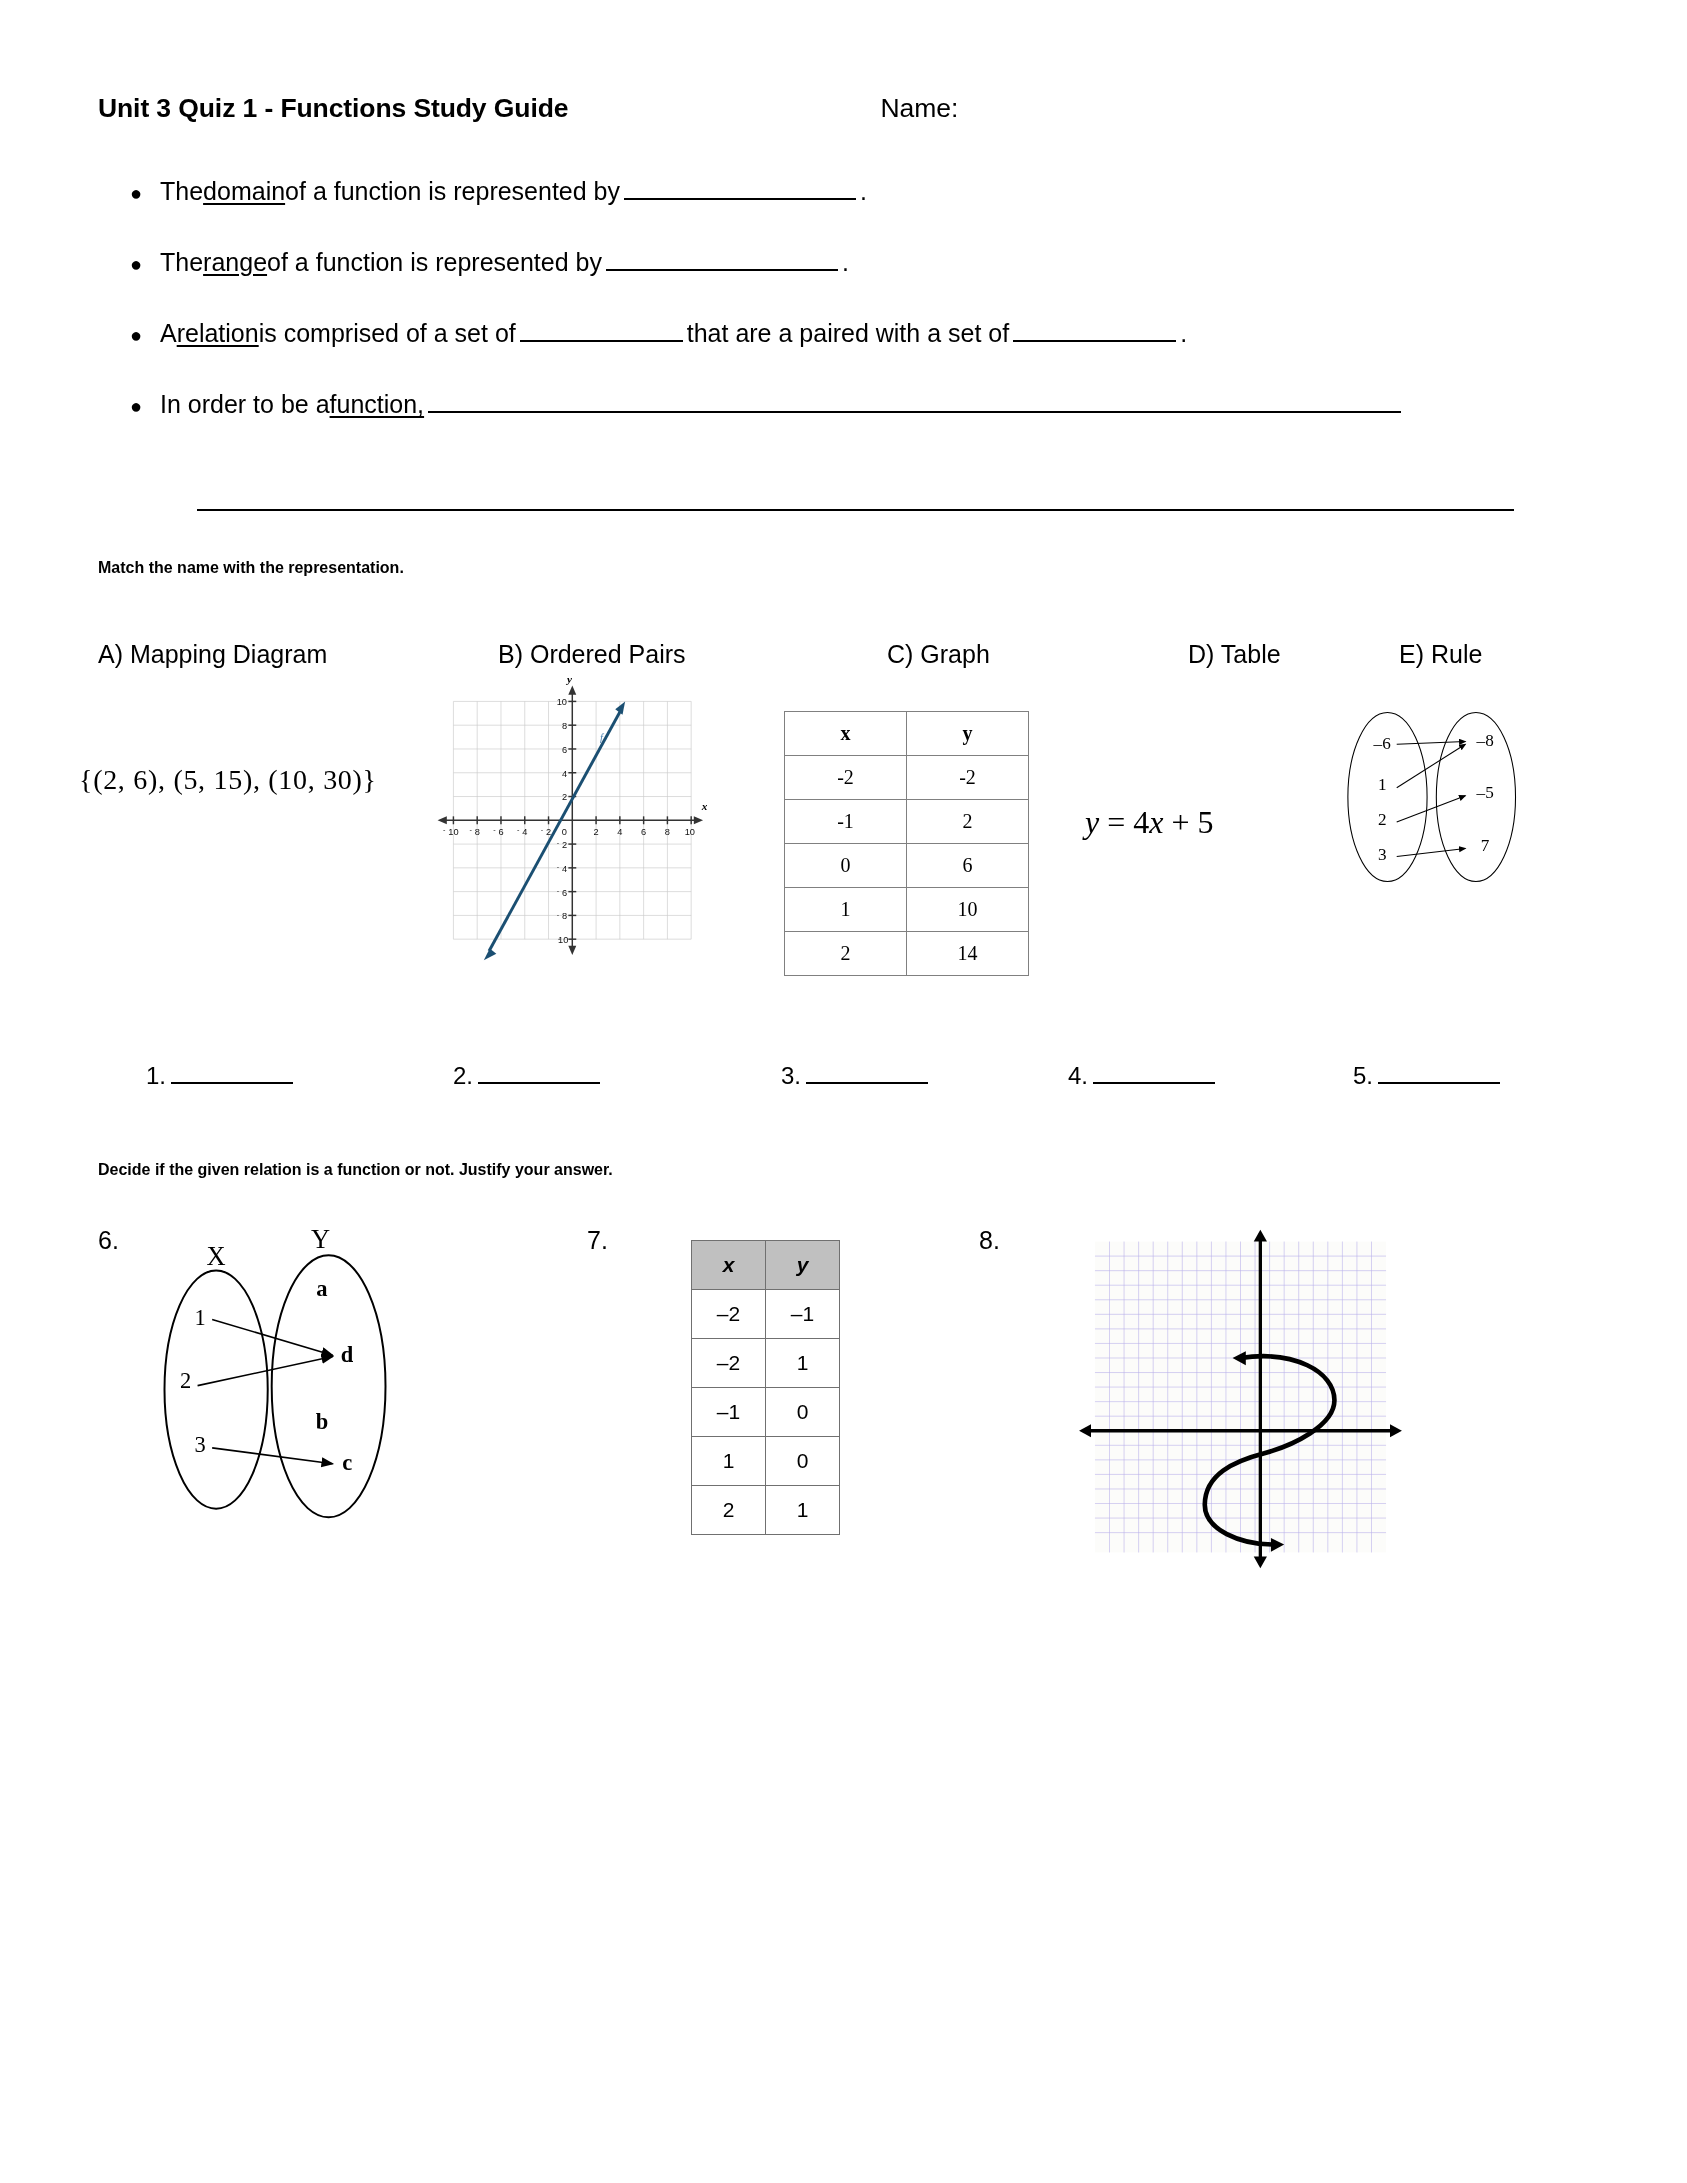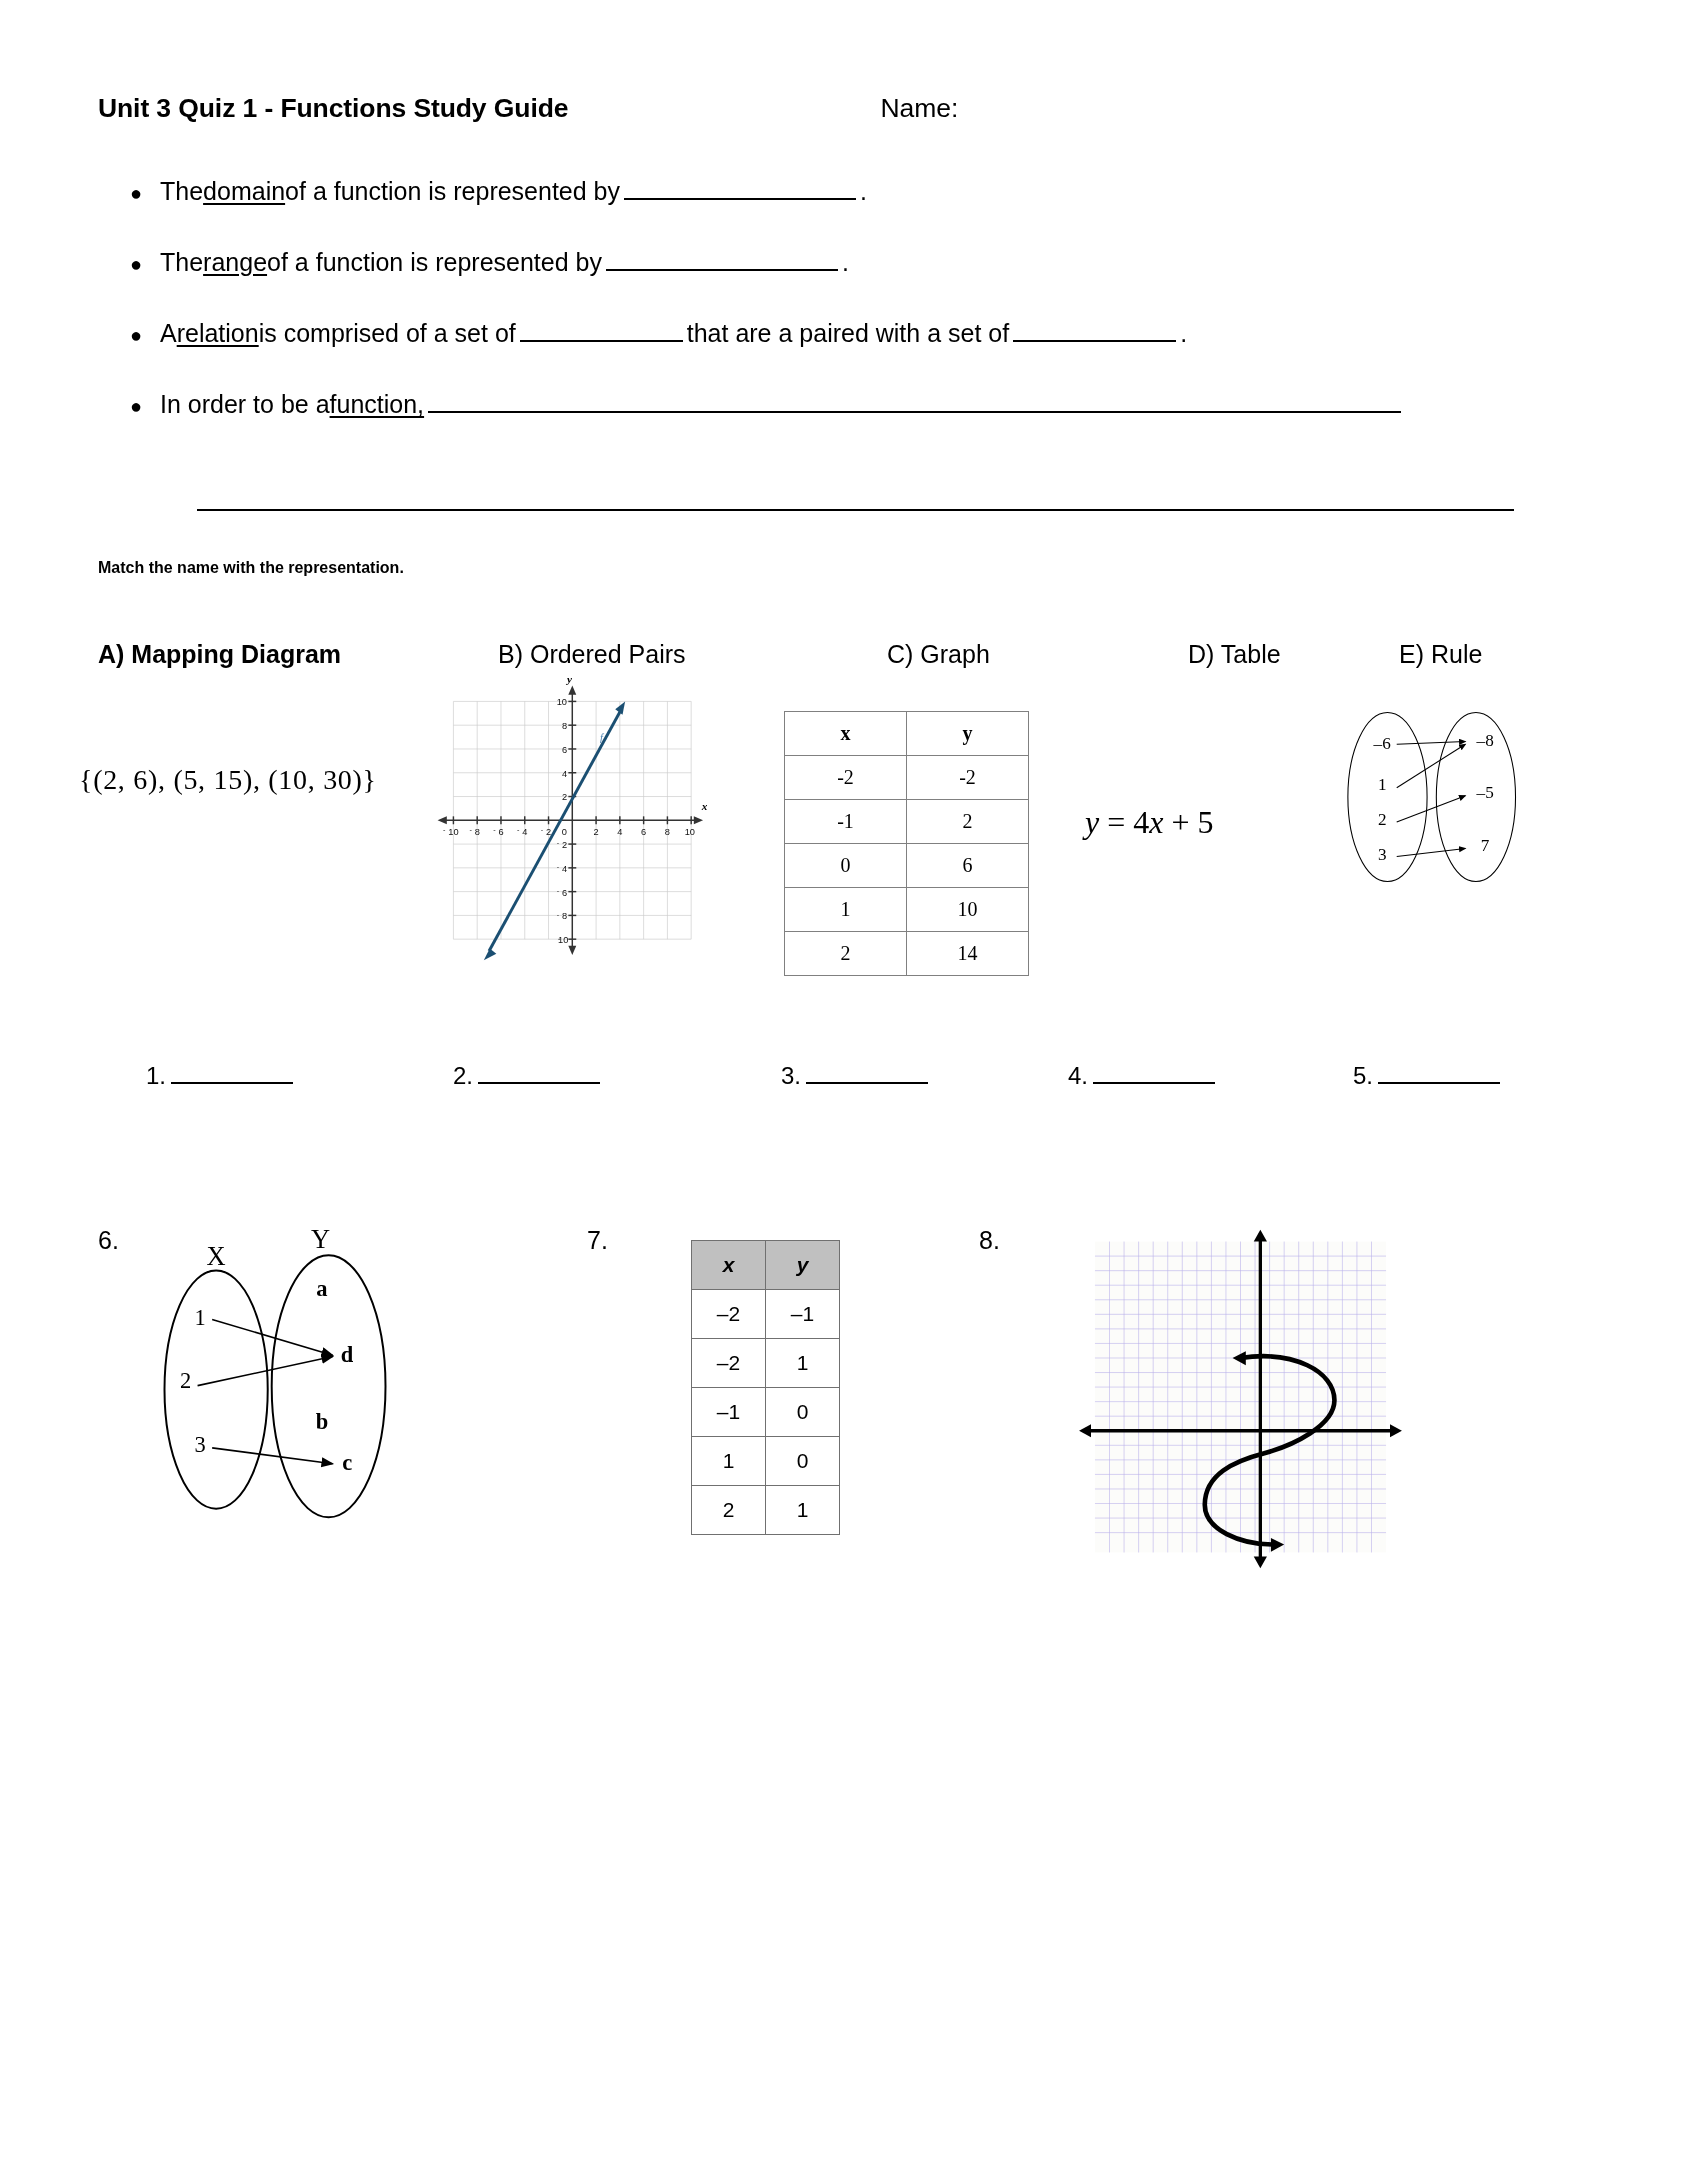--- a/index.html
+++ b/index.html
@@ -256,21 +256,21 @@
       <span class="u">function,</span>
       <span class="blank blank-xl"></span>
     </div>
 
   </div>
 
   <div class="fullline"></div>
 
   <div class="sec-head" id="sec-match">Match the name with the representation.</div>
 
-  <div class="opt-label" style="left:98px; top:640px;font-weight:bold;">A) Mapping Diagram</div>
+  <div class="opt-label" style="left:98px; top:640px;">A) Mapping Diagram</div>
   <div class="opt-label" style="left:498px; top:640px;">B) Ordered Pairs</div>
   <div class="opt-label" style="left:887px; top:640px;">C) Graph</div>
   <div class="opt-label" style="left:1143px; top:640px;margin-left:45px;">D) Table</div>
   <div class="opt-label" style="left:1399px; top:640px;">E) Rule</div>
 
   <div class="setnotation">{(2, 6), (5, 15), (10, 30)}</div>
 
   <div class="graph-b">
     <svg width="284" height="298" viewBox="0 0 430 450">
 
@@ -459,20 +459,21 @@
   <div class="ansblank" style="left:781px; top:1062px;">
     <span>3.</span><span class="line"></span>
   </div>
   <div class="ansblank" style="left:1068px; top:1062px;">
     <span>4.</span><span class="line"></span>
   </div>
   <div class="ansblank" style="left:1353px; top:1062px;">
     <span>5.</span><span class="line"></span>
   </div>
 
+  <div class="sec-head" id="sec-decide">Decide if the given relation is a function or not. Justify your answer.</div>
 
   <div class="qnum" style="left:98px; top:1226px;">6.</div>
   <div class="qnum" style="left:587px; top:1226px;">7.</div>
   <div class="qnum" style="left:979px; top:1226px;">8.</div>
 
   <div class="map-q6">
     <svg width="311" height="318" viewBox="0 0 470 480">
       <text x="112" y="62" font-family="Liberation Serif, serif" font-size="40" text-anchor="middle">X</text>
       <text x="270" y="36" font-family="Liberation Serif, serif" font-size="40" text-anchor="middle">Y</text>
 

